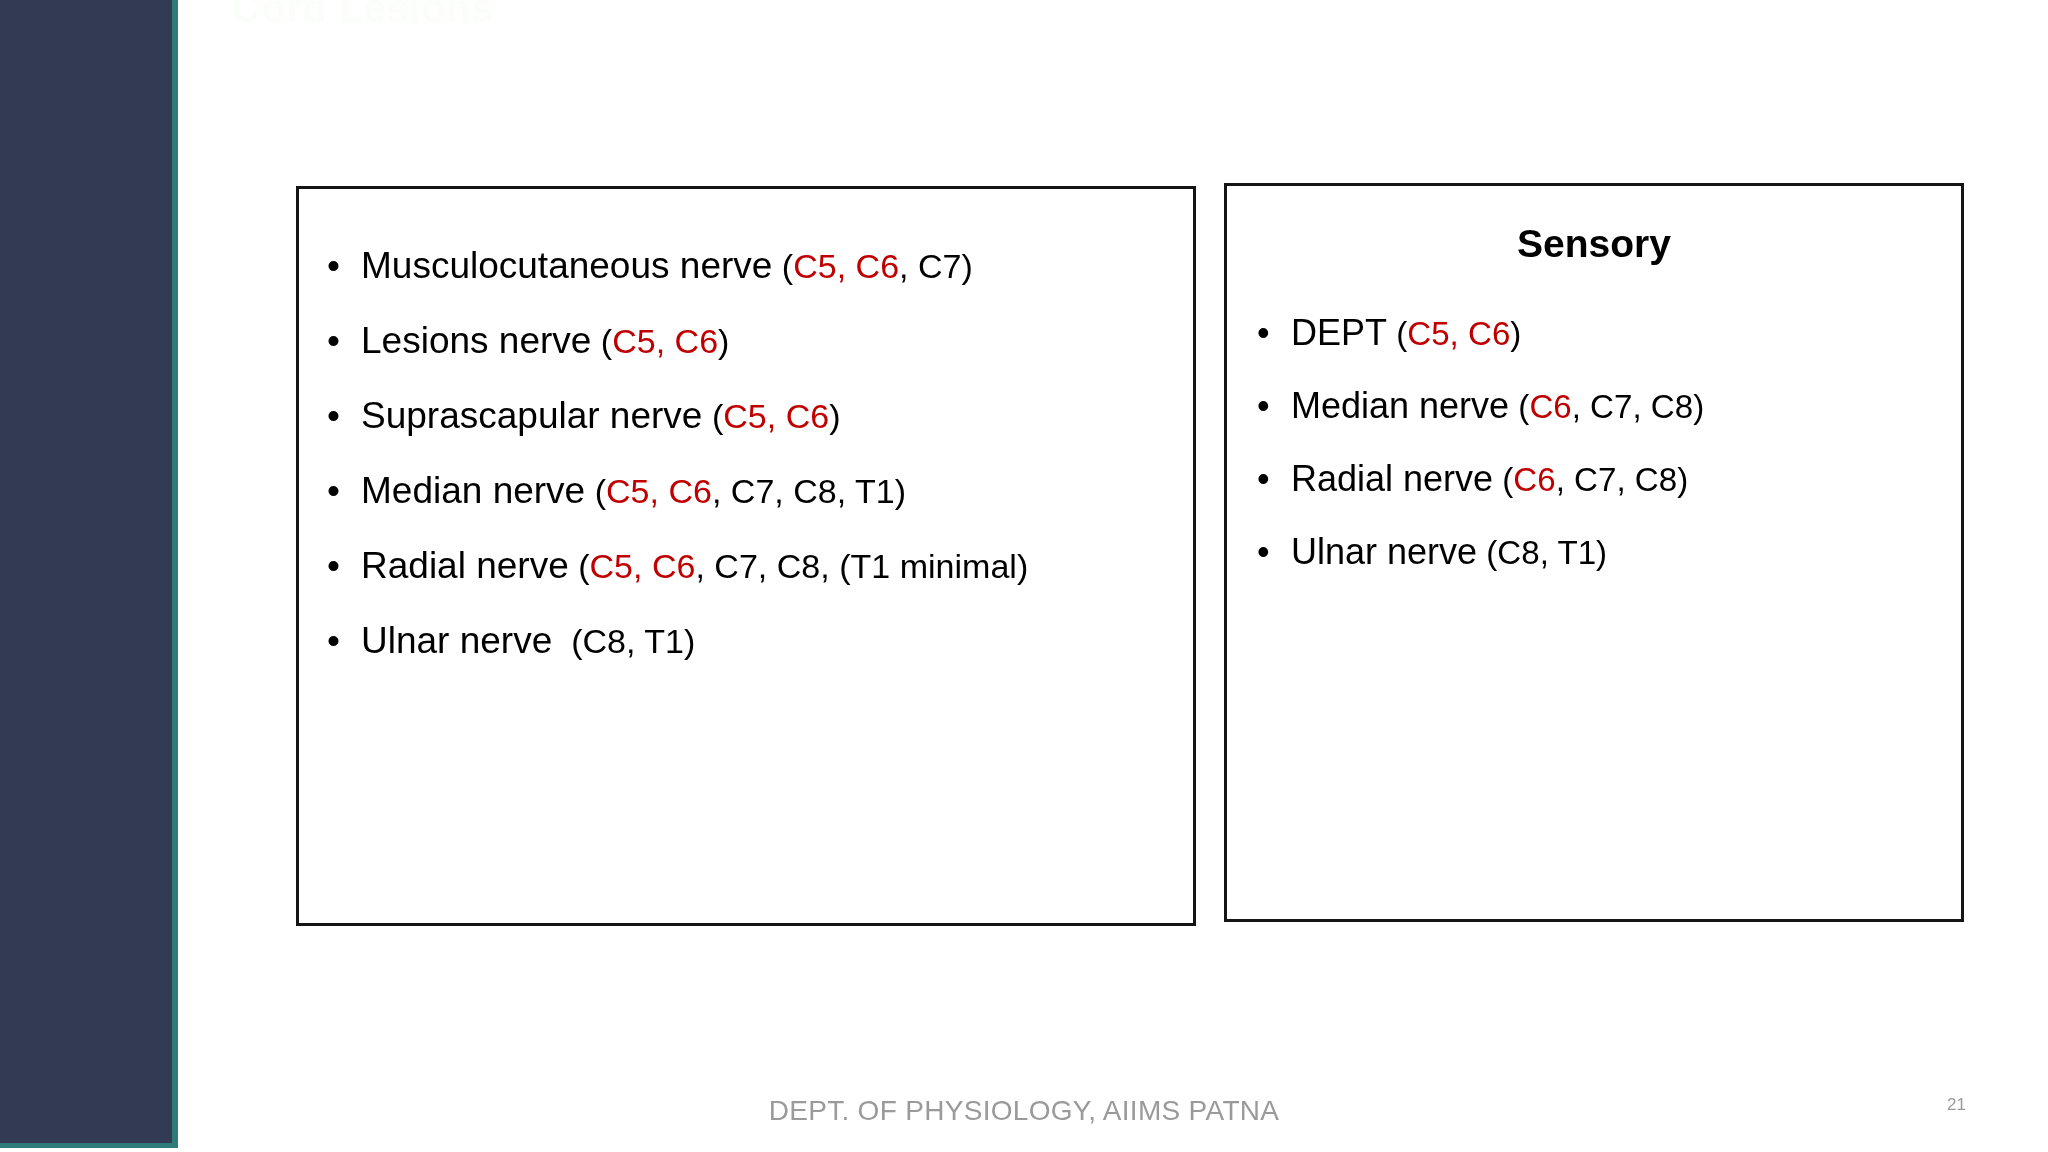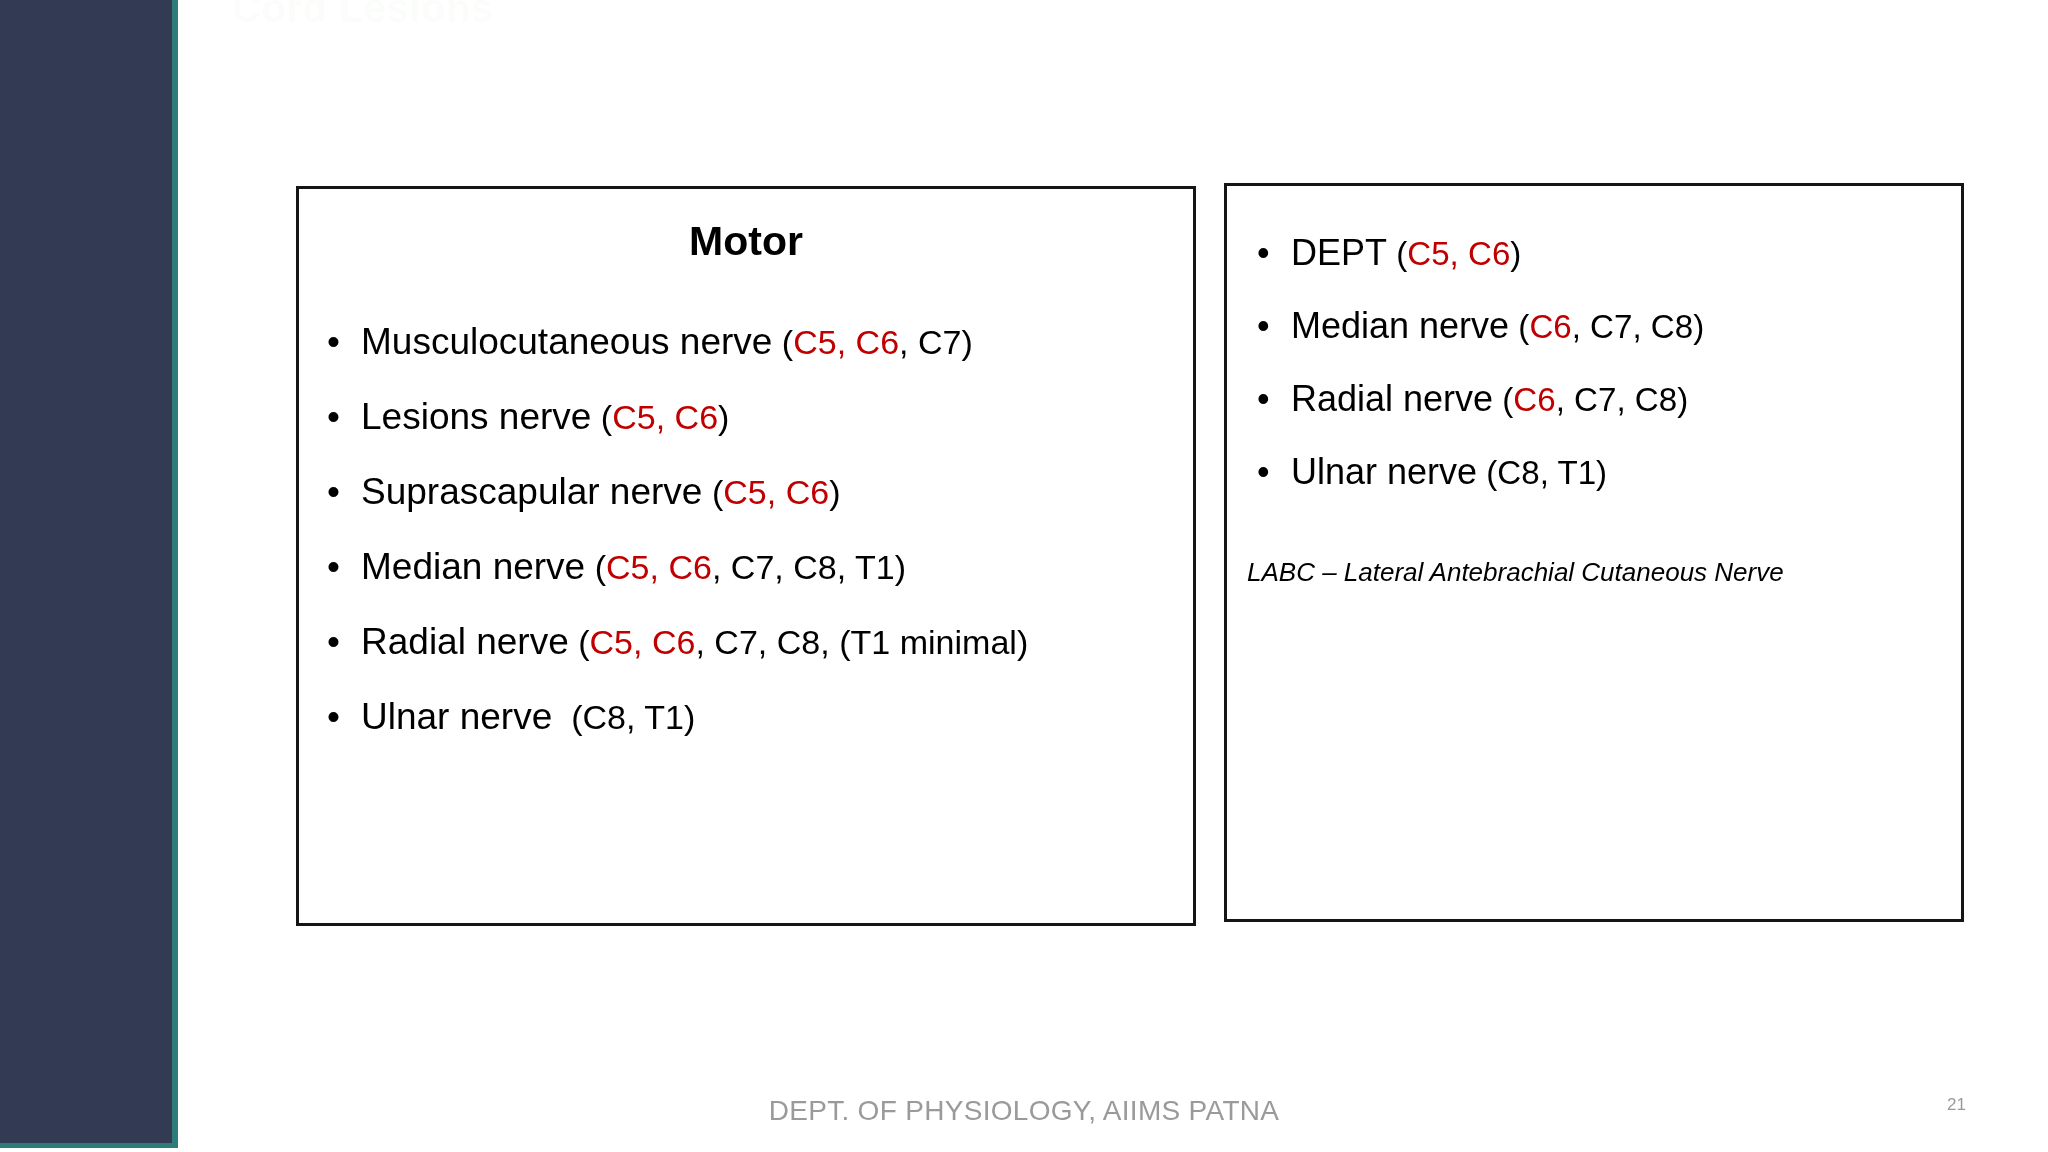--- a/index.html
+++ b/index.html
@@ -154,35 +154,34 @@
   }
 </style>
 </head>
 <body>
 
 <div id="sidebar-band" style="background: rgb(51, 59, 84); border-right-color: rgb(46, 124, 121); border-bottom-color: rgb(46, 124, 121);"></div>
 
 <div id="title-remnant">Cord Lesions</div>
 
 <div class="panel" id="motor-panel">
-  <div class="panel-title">Motor</div>
   <ul class="nerve-list" id="motor-list">
       <li class="nerve-item"><span class="bullet-dot">•</span><span class="nerve-name">Musculocutaneous nerve</span><span class="roots"><span style="white-space: pre;"> (</span><span class="root-hl" style="color: rgb(192, 0, 0);">C5, C6</span><span>, C7)</span></span></li>
       <li class="nerve-item"><span class="bullet-dot">•</span><span class="nerve-name">Lesions nerve</span><span class="roots"><span style="white-space: pre;"> (</span><span class="root-hl" style="color: rgb(192, 0, 0);">C5, C6</span><span>)</span></span></li>
       <li class="nerve-item"><span class="bullet-dot">•</span><span class="nerve-name">Suprascapular nerve</span><span class="roots"><span style="white-space: pre;"> (</span><span class="root-hl" style="color: rgb(192, 0, 0);">C5, C6</span><span>)</span></span></li>
       <li class="nerve-item"><span class="bullet-dot">•</span><span class="nerve-name">Median nerve</span><span class="roots"><span style="white-space: pre;"> (</span><span class="root-hl" style="color: rgb(192, 0, 0);">C5, C6</span><span>, C7, C8, T1)</span></span></li>
       <li class="nerve-item"><span class="bullet-dot">•</span><span class="nerve-name">Radial nerve</span><span class="roots"><span style="white-space: pre;"> (</span><span class="root-hl" style="color: rgb(192, 0, 0);">C5, C6</span><span>, C7, C8, (T1 minimal)</span></span></li>
       <li class="nerve-item"><span class="bullet-dot">•</span><span class="nerve-name">Ulnar nerve</span><span class="roots"><span style="white-space: pre;">  (</span><span>C8, T1)</span></span></li>
     </ul>
 </div>
 
 <div class="panel" id="sensory-panel">
+  <div class="panel-title">Sensory</div>
   <ul class="nerve-list" id="sensory-list">
       <li class="nerve-item"><span class="bullet-dot">•</span><span class="nerve-name">DEPT</span><span class="roots"><span style="white-space: pre;"> (</span><span class="root-hl" style="color: rgb(192, 0, 0);">C5, C6</span><span>)</span></span></li>
       <li class="nerve-item"><span class="bullet-dot">•</span><span class="nerve-name">Median nerve</span><span class="roots"><span style="white-space: pre;"> (</span><span class="root-hl" style="color: rgb(192, 0, 0);">C6</span><span>, C7, C8)</span></span></li>
       <li class="nerve-item"><span class="bullet-dot">•</span><span class="nerve-name">Radial nerve</span><span class="roots"><span style="white-space: pre;"> (</span><span class="root-hl" style="color: rgb(192, 0, 0);">C6</span><span>, C7, C8)</span></span></li>
       <li class="nerve-item"><span class="bullet-dot">•</span><span class="nerve-name">Ulnar nerve</span><span class="roots"><span style="white-space: pre;"> (</span><span>C8, T1)</span></span></li>
     </ul>
-  <div id="labc-note">LABC – Lateral Antebrachial Cutaneous Nerve</div>
 </div>
 
 <div id="footer-text">DEPT. OF PHYSIOLOGY, AIIMS PATNA</div>
 <div id="page-number">21</div>
 
 </body></html>

